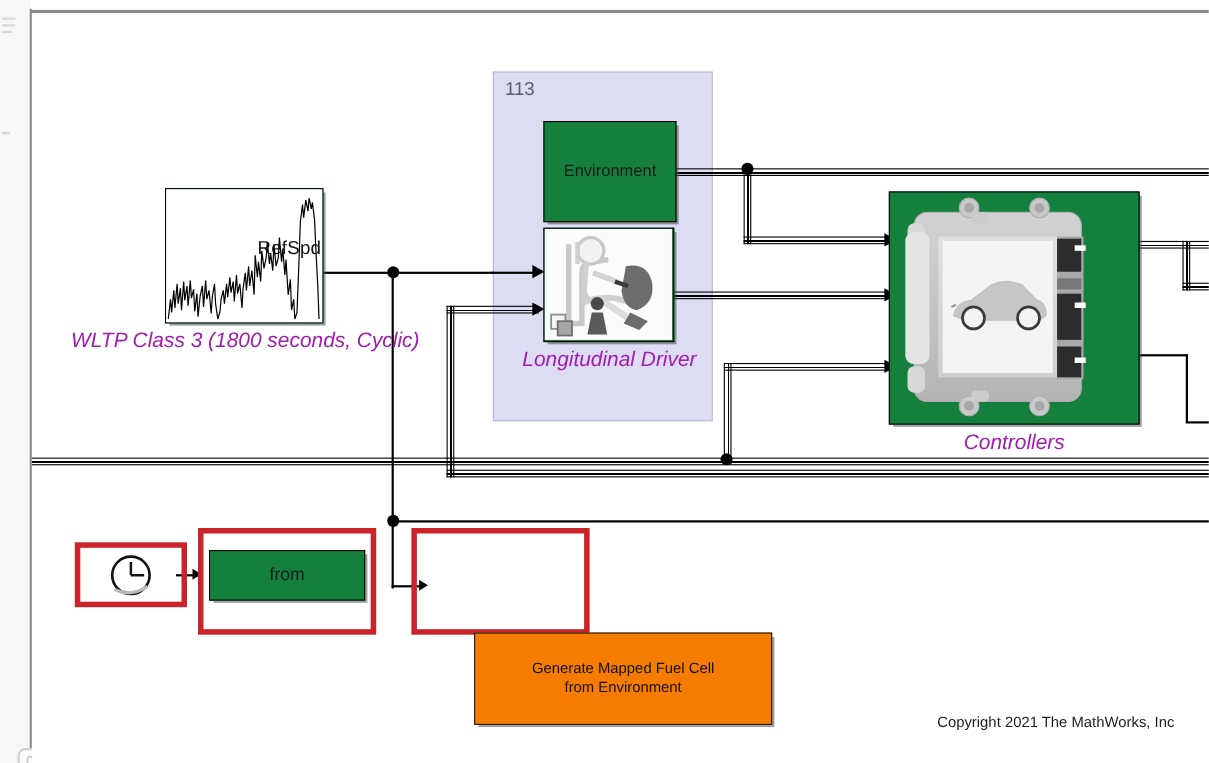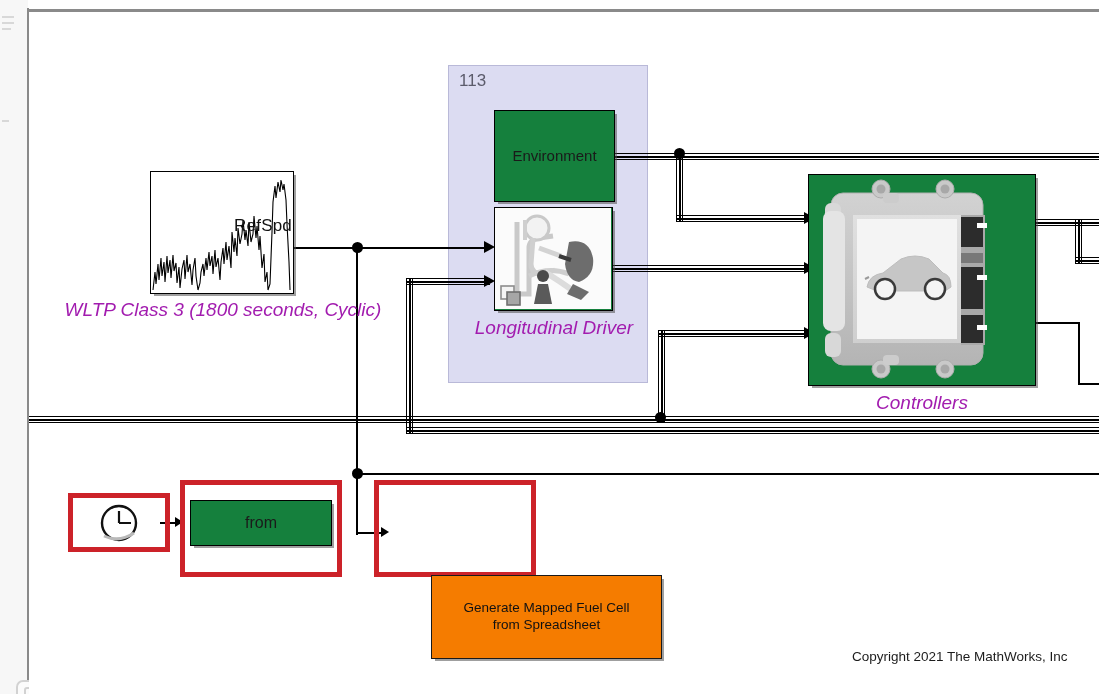--- a/index.html
+++ b/index.html
@@ -344,23 +344,23 @@
     </div>
 
     <div class="hl" style="left: 151px; top: 468px; width: 162px; height: 97px; border-color: rgb(204, 34, 41);"></div>
     <div class="sl-box" style="left:161px;top:488px;width:142px;height:46px;">
       <div class="blk-text" style="font-size:16px;">from</div>
     </div>
 
     <div class="hl" style="left: 345px; top: 468px; width: 162px; height: 97px; border-color: rgb(204, 34, 41);"></div>
 
 
-    <div class="action-btn" id="btn1" style="left: 402px; top: 563px; width: 231px; height: 84px; background: rgb(245, 124, 0);">
+    <div class="action-btn" id="btn1" style="left: 402px; top: 563px; width: 271px; height: 84px; background: rgb(245, 124, 0);">
       <span style="display:block;">
         <span style="display:block;">Generate Mapped Fuel Cell</span>
-        <span style="display:block;">from Spreadsheet</span>
+        <span style="display:block;">from Environment</span>
       </span>
     </div>
 
     <div class="copyright" style="left:823px;top:637px;">Copyright 2021 The MathWorks, Inc</div>
 
   </div>
 </div>
 
 </body></html>

